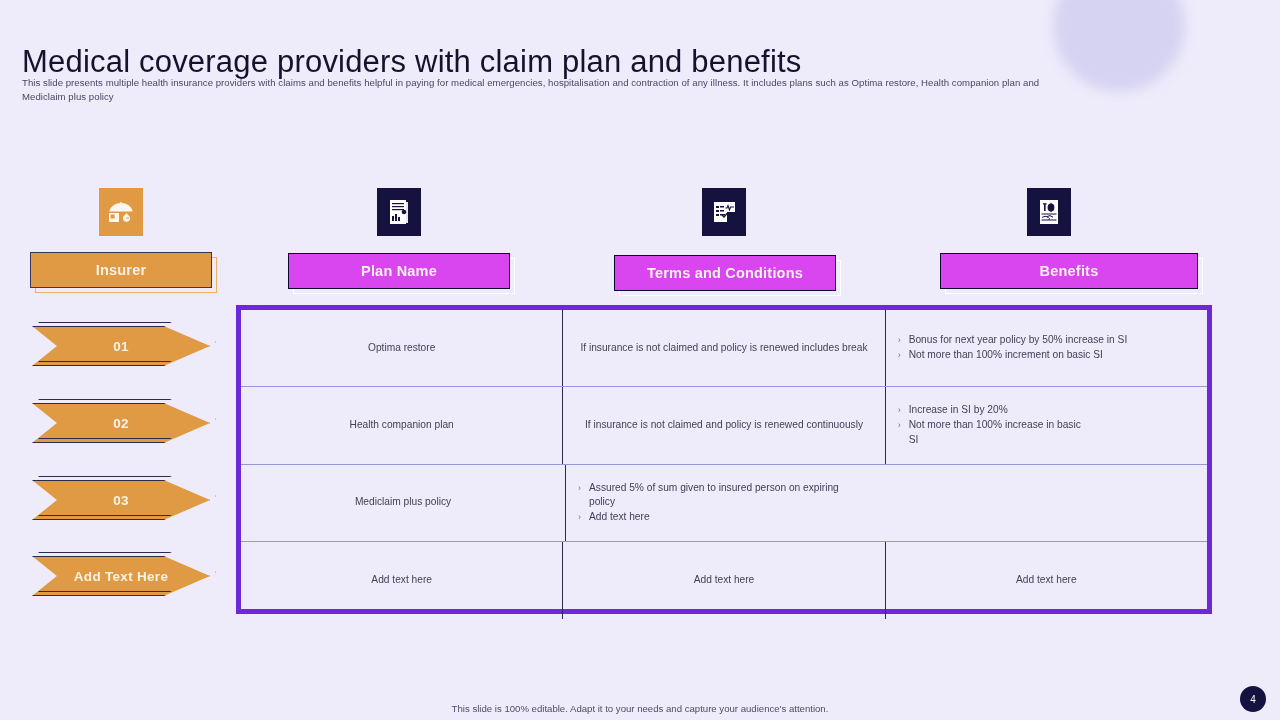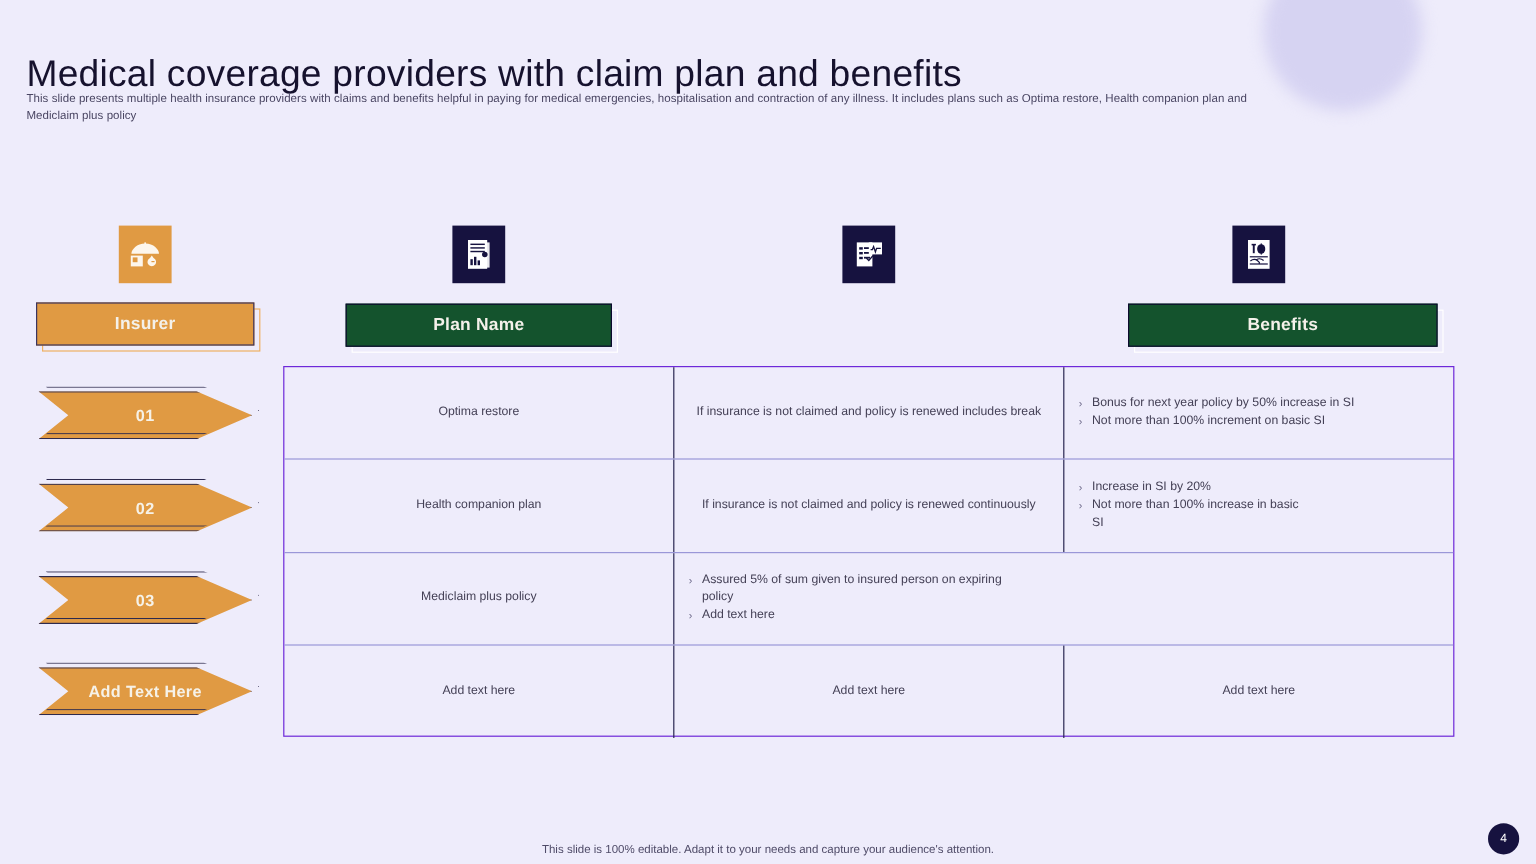--- a/index.html
+++ b/index.html
@@ -70,21 +70,21 @@
     left: 5px; top: 5px;
     width: 100%; height: 100%;
     border: 1px solid #ffffff;
     background: transparent;
   }
   .colhead.orange .inner {
     background: #e09a43;
     border: 1px solid #3a3460;
   }
   .colhead.navy .inner {
-    background: #14532d;
+    background: #d946ef;
     border: 1px solid #0c0a2e;
   }
   .colhead.orange .shadowbox { border-color: #efb163; }
 
   
   .head-icon {
     position: absolute;
     width: 44px; height: 48px;
     display: flex; align-items: center; justify-content: center;
   }
@@ -123,21 +123,21 @@
     font-size: 13.5px;
     color: #f6f2e8;
     letter-spacing: 0.3px;
   }
 
   
   .tbl {
     position: absolute;
     left: 236px; top: 305px;
     width: 976px; height: 309px;
-    border: 1px solid #6d28d9;
+    border: 5px solid #6d28d9;
     background: #eeecfb;
   }
   .trow {
     display: flex;
     width: 100%;
     height: 77.25px;
     border-bottom: 1px solid #9a97d8;
   }
   .trow:last-child { border-bottom: none; }
   .tcell {
@@ -262,20 +262,24 @@
   <div class="colhead orange" style="left:30px; top:252px; width:182px;">
     <div class="shadowbox"></div>
     <div class="inner">Insurer</div>
   </div>
 
   <div class="colhead navy" style="left:288px; top:253px; width:222px;">
     <div class="shadowbox"></div>
     <div class="inner">Plan Name</div>
   </div>
 
+  <div class="colhead navy" style="left:614px; top:255px; width:222px;">
+    <div class="shadowbox"></div>
+    <div class="inner">Terms and Conditions</div>
+  </div>
 
   <div class="colhead navy" style="left:940px; top:253px; width:258px;">
     <div class="shadowbox"></div>
     <div class="inner">Benefits</div>
   </div>
 
   <div class="arrow" style="left:32px; top:326px;">
     <div class="body"></div>
     <div class="outline"></div>
     <span class="lbl">01</span>

